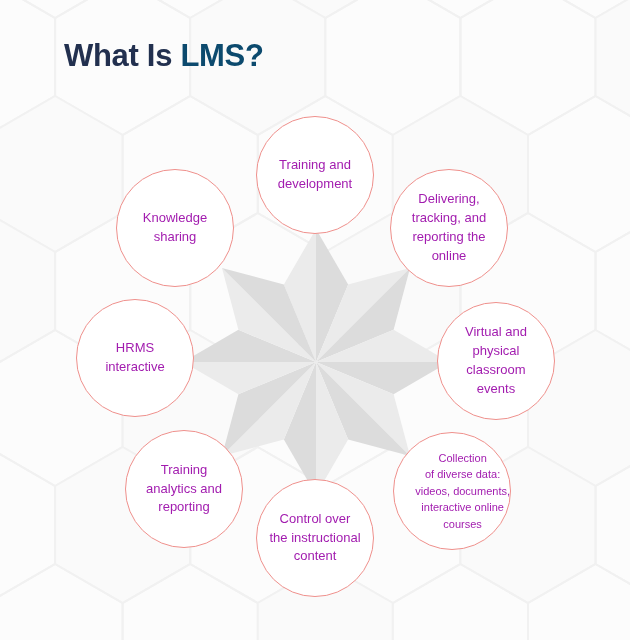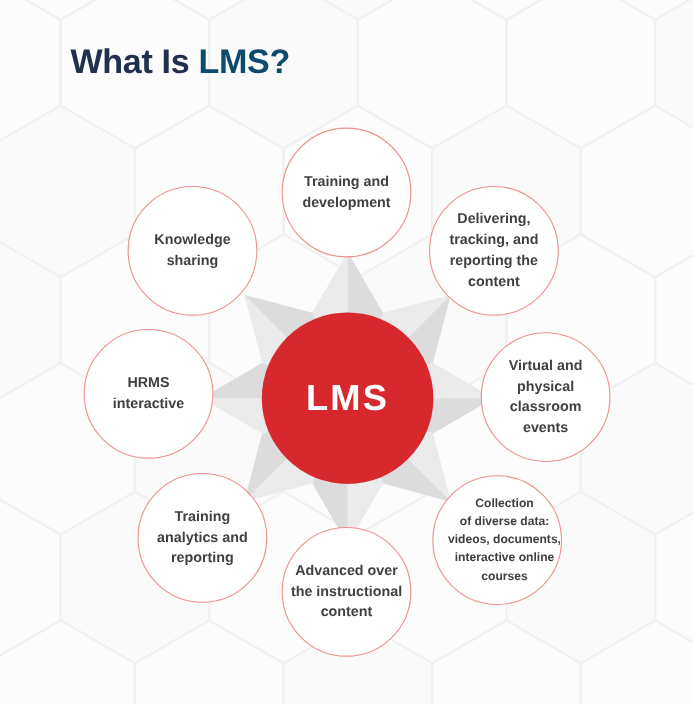--- a/index.html
+++ b/index.html
@@ -21,21 +21,21 @@
     color:#22304f;white-space:nowrap;
   }
   .page-title .hl{color:#0c4a6e;}
   .node{
     position:absolute;z-index:2;
     background:#ffffff;
     border:1.5px solid #ef908c;
     border-radius:50%;
     display:flex;align-items:center;justify-content:center;
     text-align:center;
-    color:#404040;font-weight:bold;
+    color:#a21caf;font-weight:normal;
     font-size:13px;line-height:1.45;
     white-space:pre-line;
     box-sizing:border-box;
   }
   .node.small{font-size:11px;line-height:1.5;}
   .center-node{
     position:absolute;z-index:4;
     background:#d7282d;
     border-radius:50%;
     display:flex;align-items:center;justify-content:center;
@@ -113,39 +113,36 @@
     </svg>
 
   <div class="page-title"><span>What Is </span><span class="hl">LMS?</span></div>
 
   <div id="nodes">
       <div class="node" style="left: 256px; top: 116px; width: 118px; height: 118px;"><span>Training and
 development</span></div>
       <div class="node" style="left: 390px; top: 169px; width: 118px; height: 118px;"><span>Delivering,
 tracking, and
 reporting the
-content</span></div>
+online</span></div>
       <div class="node" style="left: 437px; top: 302px; width: 118px; height: 118px;"><span>Virtual and
 physical
 classroom
 events</span></div>
       <div class="node small" style="left: 393px; top: 432px; width: 118px; height: 118px; justify-content: flex-end;"><span>Collection
 of diverse data:
 videos, documents,
 interactive online
 courses</span></div>
-      <div class="node" style="left: 256px; top: 479px; width: 118px; height: 118px;"><span>Advanced over
+      <div class="node" style="left: 256px; top: 479px; width: 118px; height: 118px;"><span>Control over
 the instructional
 content</span></div>
       <div class="node" style="left: 125px; top: 430px; width: 118px; height: 118px;"><span>Training
 analytics and
 reporting</span></div>
       <div class="node" style="left: 76px; top: 299px; width: 118px; height: 118px;"><span>HRMS
 interactive</span></div>
       <div class="node" style="left: 116px; top: 169px; width: 118px; height: 118px;"><span>Knowledge
 sharing</span></div>
     </div>
 
-  <div class="center-node" id="centerNode" style="left: 238px; top: 284px; width: 156px; height: 156px;">
-    <span>LMS</span>
-  </div>
 
 </div>
 
 </body></html>

